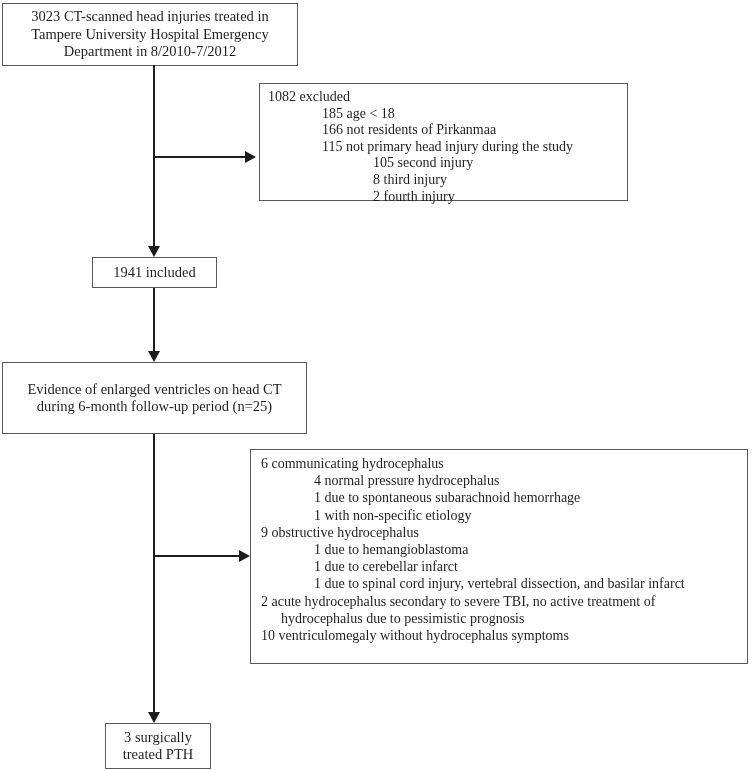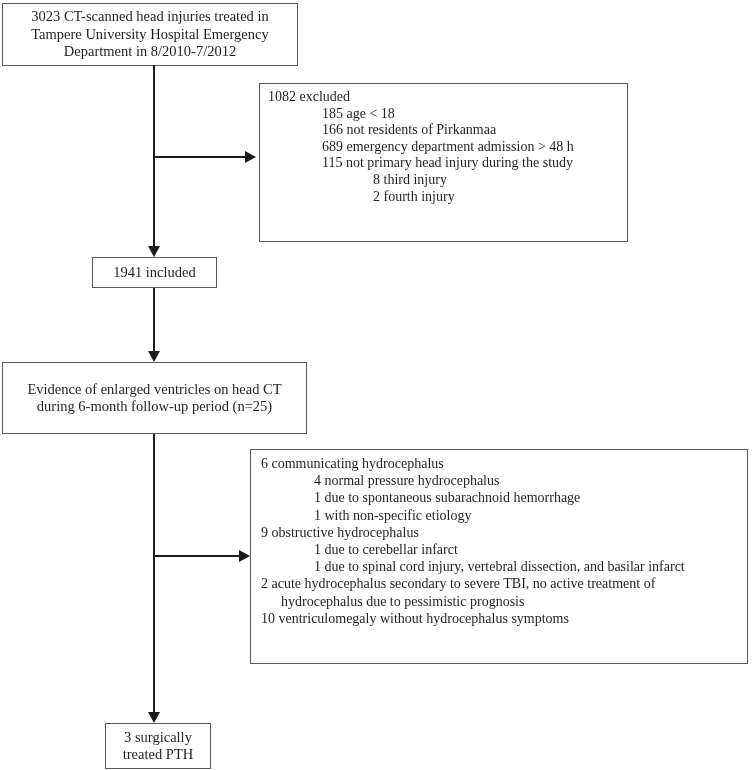--- a/index.html
+++ b/index.html
@@ -31,21 +31,21 @@
   #hydro-box { padding: 5px 10px 0 10px; }
   #hydro-box .lline { line-height: 17.2px; }
   .ind0 { padding-left: 0; }
   #excluded-box .ind1 { padding-left: 54px; }
   #excluded-box .ind2 { padding-left: 105px; }
   #hydro-box .ind1 { padding-left: 53px; }
   #hydro-box .indc { padding-left: 20px; }
 
   
   #total-box    { left: 2px;   top: 3px;   width: 296px; height: 63px; }
-  #excluded-box { left: 259px; top: 83px;  width: 369px; height: 159px; }
+  #excluded-box { left: 259px; top: 83px;  width: 369px; height: 118px; }
   #included-box { left: 92px;  top: 257px; width: 125px; height: 31px; }
   #evidence-box { left: 2px;   top: 362px; width: 305px; height: 72px; }
   #hydro-box    { left: 250px; top: 449px; width: 498px; height: 215px; }
   #pth-box      { left: 105px; top: 723px; width: 106px; height: 46px; }
 
   
   .line { position: absolute; background: #1c1c1c; }
   #v-line-1 { left: 153px; top: 65px;  width: 2px; height: 182px; }
   #h-line-1 { left: 153px; top: 156px; width: 92px; height: 2px; }
   #v-line-2 { left: 153px; top: 288px; width: 2px; height: 64px; }
@@ -78,41 +78,42 @@
   <div class="box centered" id="total-box">
     <div class="tline">3023 CT-scanned head injuries treated in</div>
     <div class="tline">Tampere University Hospital Emergency</div>
     <div class="tline">Department in 8/2010-7/2012</div>
   </div>
 
   <div class="box listbox" id="excluded-box">
     <div class="lline ind0">1082 excluded</div>
     <div class="lline ind1">185 age &lt; 18</div>
     <div class="lline ind1">166 not residents of Pirkanmaa</div>
-    <div class="lline ind1">689 emergency department admission &gt; 48 h</div>
     <div class="lline ind1">115 not primary head injury during the study</div>
+    <div class="lline ind2">105 second injury</div>
     <div class="lline ind2">8 third injury</div>
     <div class="lline ind2">2 fourth injury</div>
   </div>
 
   <div class="box centered" id="included-box">
     <div class="tline">1941 included</div>
   </div>
 
   <div class="box centered" id="evidence-box">
     <div class="tline">Evidence of enlarged ventricles on head CT</div>
     <div class="tline">during 6-month follow-up period (n=25)</div>
   </div>
 
   <div class="box listbox" id="hydro-box">
     <div class="lline ind0">6 communicating hydrocephalus</div>
     <div class="lline ind1">4 normal pressure hydrocephalus</div>
     <div class="lline ind1">1 due to spontaneous subarachnoid hemorrhage</div>
     <div class="lline ind1">1 with non-specific etiology</div>
     <div class="lline ind0">9 obstructive hydrocephalus</div>
+    <div class="lline ind1">1 due to hemangioblastoma</div>
     <div class="lline ind1">1 due to cerebellar infarct</div>
     <div class="lline ind1">1 due to spinal cord injury, vertebral dissection, and basilar infarct</div>
     <div class="lline ind0">2 acute hydrocephalus secondary to severe TBI, no active treatment of</div>
     <div class="lline indc">hydrocephalus due to pessimistic prognosis</div>
     <div class="lline ind0">10 ventriculomegaly without hydrocephalus symptoms</div>
   </div>
 
   <div class="box centered" id="pth-box">
     <div class="tline">3 surgically</div>
     <div class="tline">treated PTH</div>

